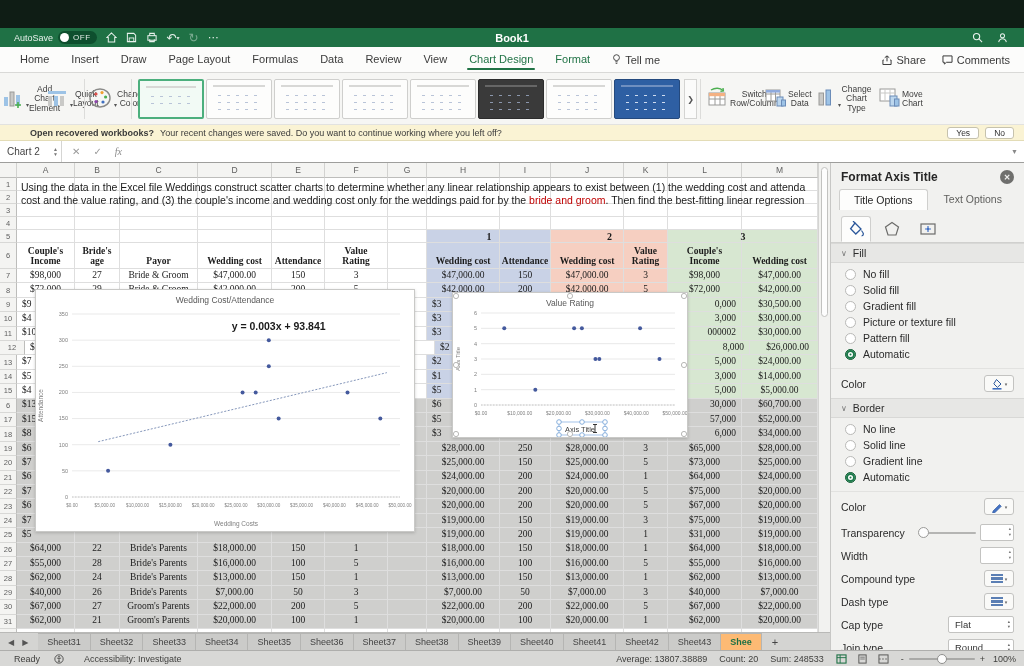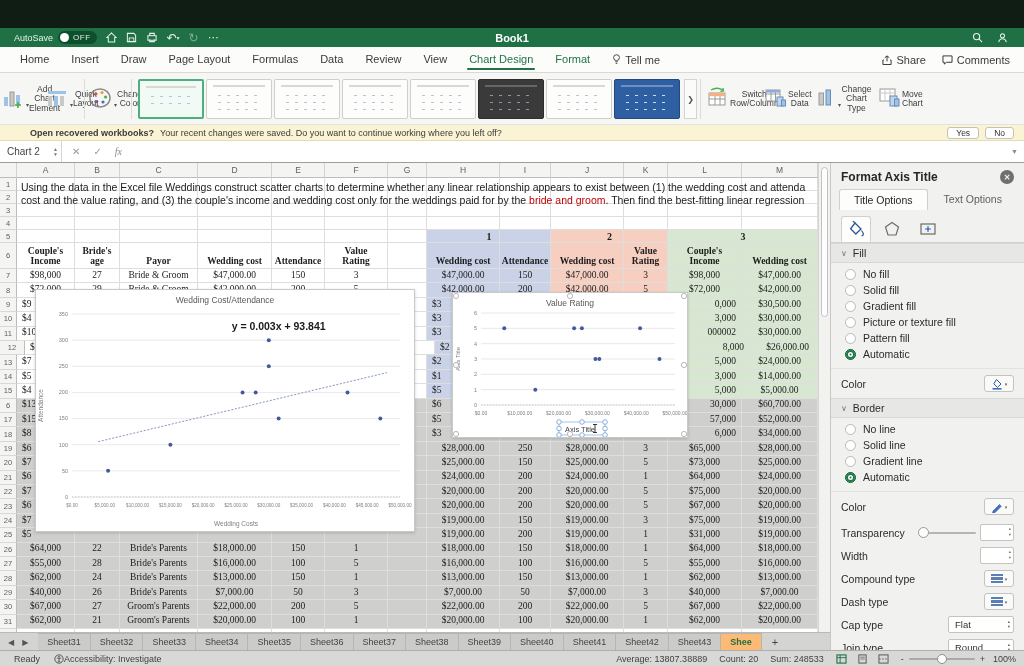--- a/index.html
+++ b/index.html
@@ -113,21 +113,21 @@
   .lines-ic i { display:block; width:12px; height:1.5px; background:#5b7fb4; }
 
   
   #sheetbar { left:0; top:632px; width:830px; height:18px; background:#d4d4d2; border-top:1px solid #b9b9b7; display:flex; align-items:flex-end; }
   .sh-nav { display:flex; gap:8px; padding:0 10px 3px 8px; font-size:8px; color:#555; }
   .stab { height:17px; padding:0 9px; display:flex; align-items:center; font-size:9px; color:#444; background:#cbcbc9; border-right:1px solid #b5b5b3; border-top:1px solid #b5b5b3; }
   .stab.active { background:#fdba74; color:#1e7145; font-weight:bold; }
   .stab-add { padding:0 10px; font-size:11px; color:#444; display:flex; align-items:center; height:17px; }
   #statusbar { left:0; top:650px; width:1024px; height:16px; background:#d8d8d6; border-top:1px solid #aeaeac; display:flex; align-items:center; font-size:9px; color:#3f3f3d; }
   .sb-left { display:flex; align-items:center; gap:14px; padding-left:14px; }
-  .sb-acc { display:flex; align-items:center; gap:0; }
+  .sb-acc { display:flex; align-items:center; gap:20px; }
   .sb-right { margin-left:auto; display:flex; align-items:center; gap:12px; padding-right:8px; }
   .view-ics { display:flex; gap:10px; align-items:center; }
   .zoomctl { display:flex; align-items:center; gap:5px; }
   .ztrack { width:66px; height:2px; background:#a9a9a7; position:relative; border-radius:1px; }
   .zthumb { position:absolute; left:28px; top:-4px; width:10px; height:10px; background:#fdfdfd; border:1px solid #8f8f8d; border-radius:50%; }
 </style>
 </head>
 <body>
 
 <div class="abs" id="dark-strip"></div>

